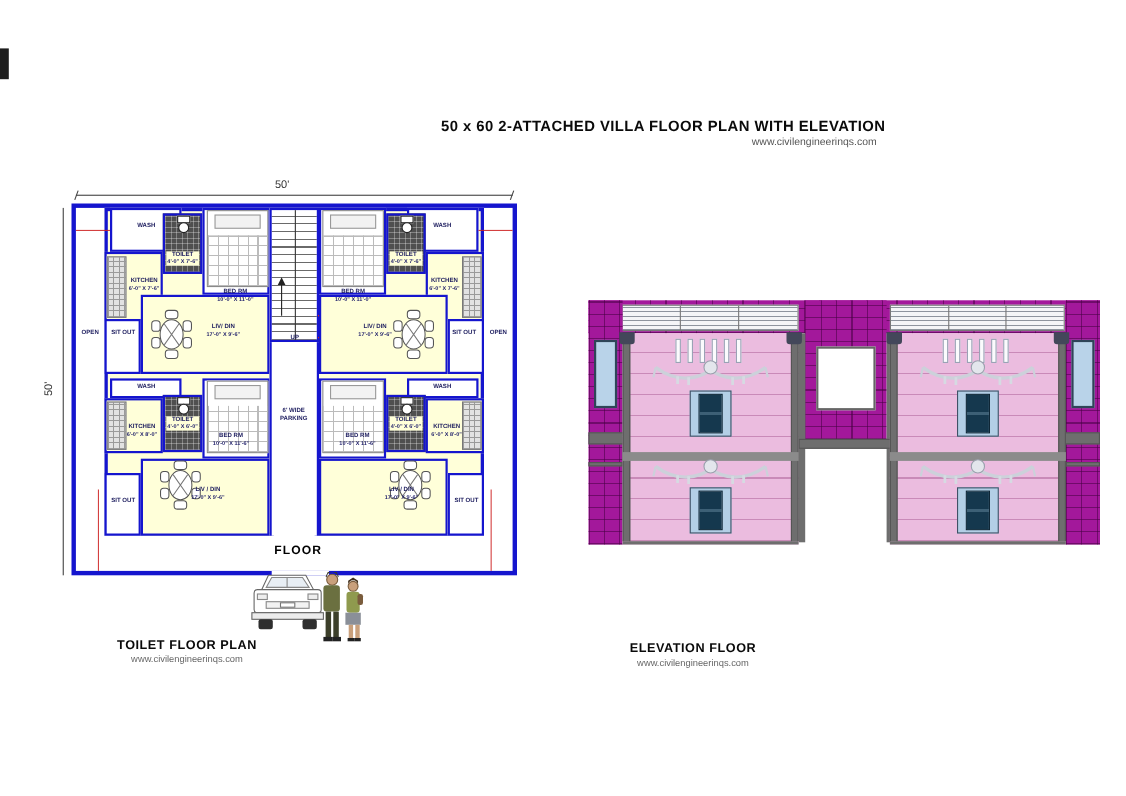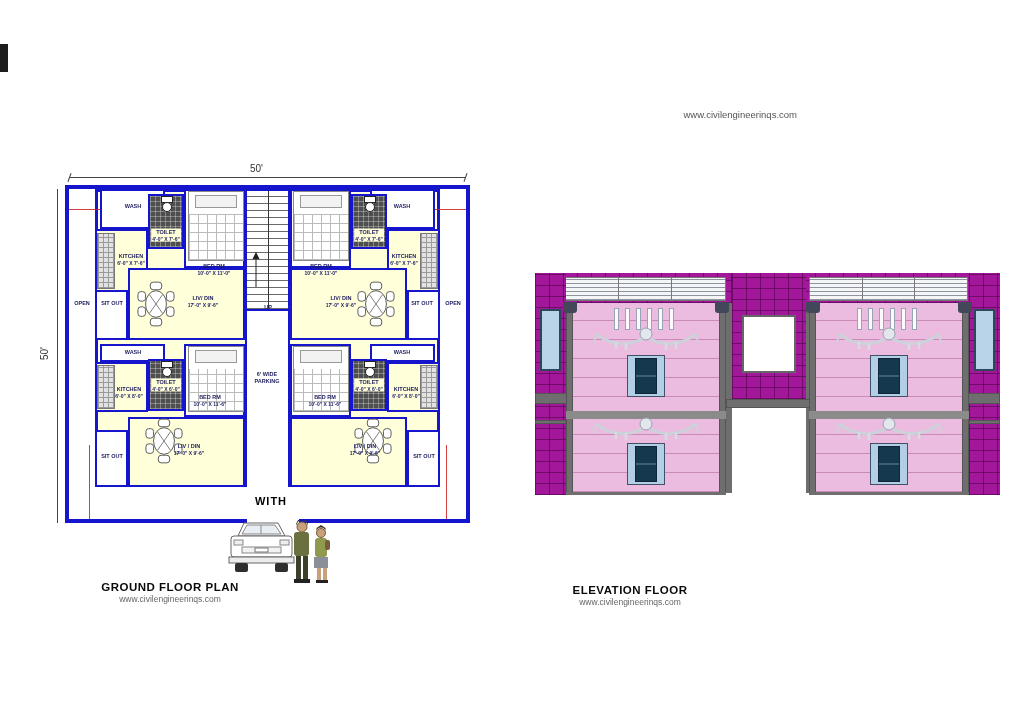--- a/index.html
+++ b/index.html
@@ -91,20 +91,21 @@
   .swag{position:absolute;}
 </style>
 </head>
 <body>
 
 <div class="page">
 
   <div class="artifact"></div>
 
   <div class="title-block">
+    <div class="sheet-title">50 x 60 2-ATTACHED VILLA FLOOR PLAN WITH ELEVATION</div>
     <div class="sheet-site">www.civilengineerinqs.com</div>
   </div>
 
   <div class="dim-h-line"></div>
   <div class="dim-v-line"></div>
   <div class="dim-label dim-60">50'</div>
   <div class="dim-label dim-50">50'</div>
 
   <div class="plan">
     <div class="building"></div>
@@ -230,21 +231,21 @@
 
     <div class="lbl" style="left:333px;top:163px;">WASH</div>
     <div class="lbl box" style="left:300px;top:196px;"><span>TOILET</span><span class="d">4'-0" X 6'-0"</span></div>
     <div class="lbl" style="left:337px;top:203px;"><span>KITCHEN</span><span class="d">6'-0" X 8'-0"</span></div>
     <div class="lbl" style="left:256px;top:211px;"><span>BED RM</span><span class="d">10'-0" X 11'-6"</span></div>
     <div class="lbl" style="left:296px;top:260px;"><span>LIV / DIN</span><span class="d">17'-0" X 9'-6"</span></div>
     <div class="lbl" style="left:355px;top:267px;">SIT OUT</div>
 
     <div class="lbl" style="left:199px;top:118px;">UP</div>
     <div class="lbl wrap" style="left:198px;top:188px;">6' WIDE PARKING</div>
-    <div class="lbl big" style="left:202px;top:312px;">WITH</div>
+    <div class="lbl big" style="left:202px;top:312px;">FLOOR</div>
   </div>
 
   <svg class="abs" style="left:228px;top:516px;width:110px;height:70px;" viewBox="0 0 110 70">
     <path d="M10 20 L16 7 H50 L57 20 Z" fill="#fff" stroke="#666"></path>
     <path d="M14 18 L19 9 H47 L53 18 Z" fill="#e8eef4" stroke="#888"></path>
     <line x1="33" y1="9" x2="33" y2="18" stroke="#888"></line>
     <rect x="3" y="20" width="61" height="21" rx="3" fill="#fff" stroke="#666"></rect>
     <rect x="6" y="24" width="9" height="5" fill="#eee" stroke="#888"></rect>
     <rect x="52" y="24" width="9" height="5" fill="#eee" stroke="#888"></rect>
     <rect x="14" y="31" width="39" height="6" fill="#f2f2f2" stroke="#888"></rect>
@@ -268,21 +269,21 @@
       <rect x="97" y="24" width="5" height="10" rx="2" fill="#7a5c3c"></rect>
       <rect x="86" y="41" width="14" height="11" fill="#8a8f98"></rect>
       <rect x="89" y="52" width="4" height="13" fill="#c9a07c"></rect>
       <rect x="95" y="52" width="4" height="13" fill="#c9a07c"></rect>
       <rect x="88" y="64" width="6" height="3" fill="#222"></rect>
       <rect x="94" y="64" width="6" height="3" fill="#222"></rect>
     </g>
   </svg>
 
   <div class="caption-block" style="left:85px;top:581px;width:170px;">
-    <div class="caption">GROUND FLOOR PLAN</div>
+    <div class="caption">TOILET FLOOR PLAN</div>
     <div class="caption-site">www.civilengineerinqs.com</div>
   </div>
 
   <div class="elev">
     <div class="abs brick" style="left:0;top:0;width:465px;height:30px;"></div>
     <div class="louver" style="left:30px;top:4px;width:161px;height:24px;"></div>
     <div class="louver" style="left:274px;top:4px;width:159px;height:24px;"></div>
 
     <div class="abs brick" style="left:0;top:0;width:31px;height:222px;"></div>
     <div class="abs brick" style="left:434px;top:0;width:31px;height:222px;"></div>

